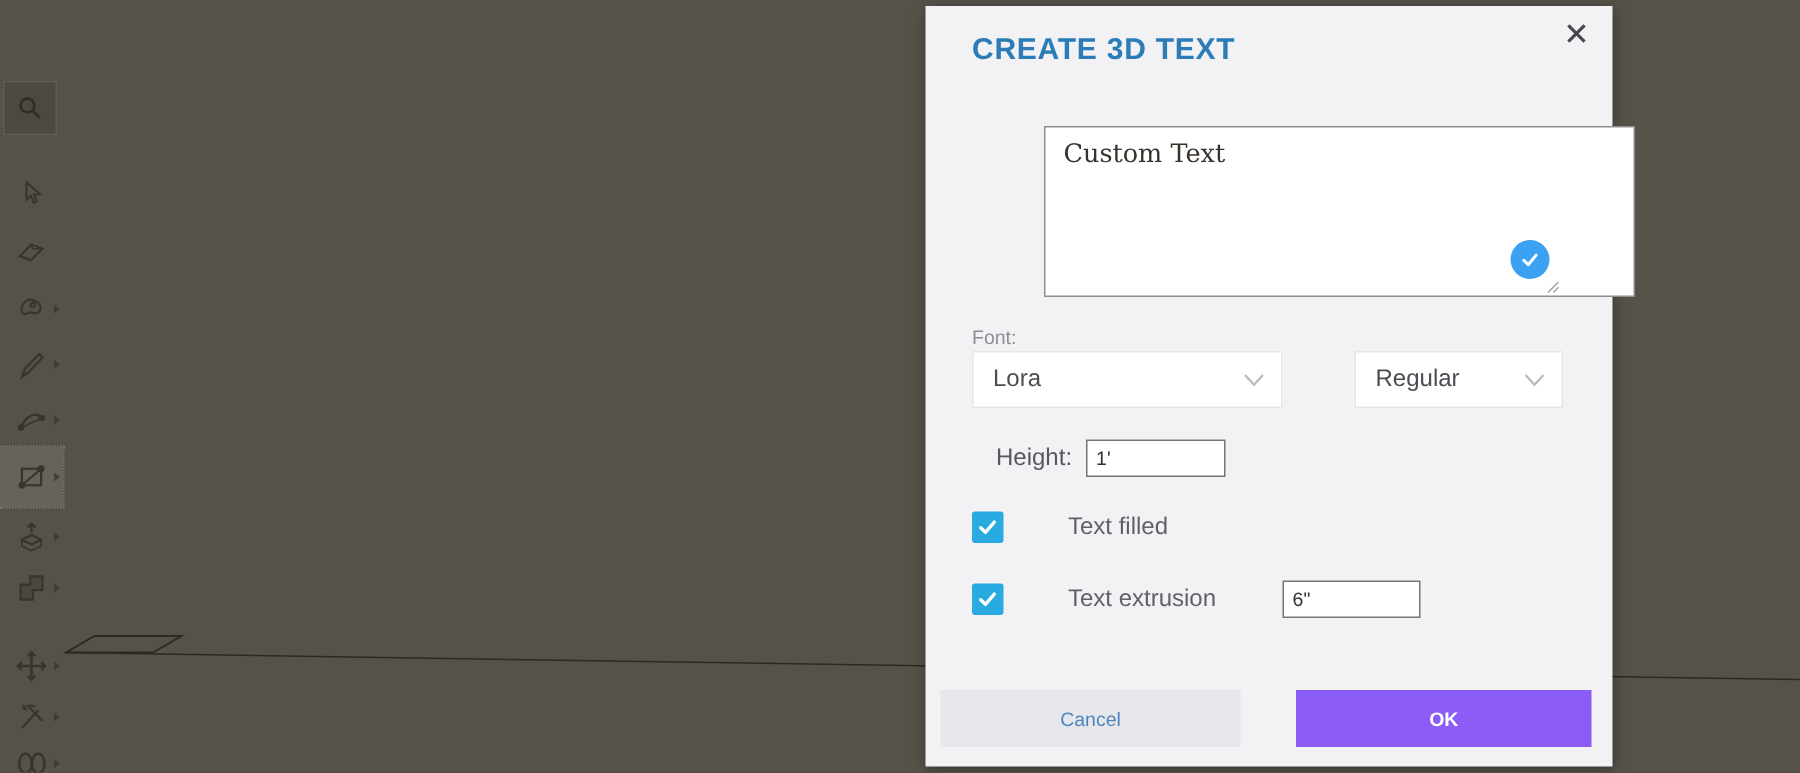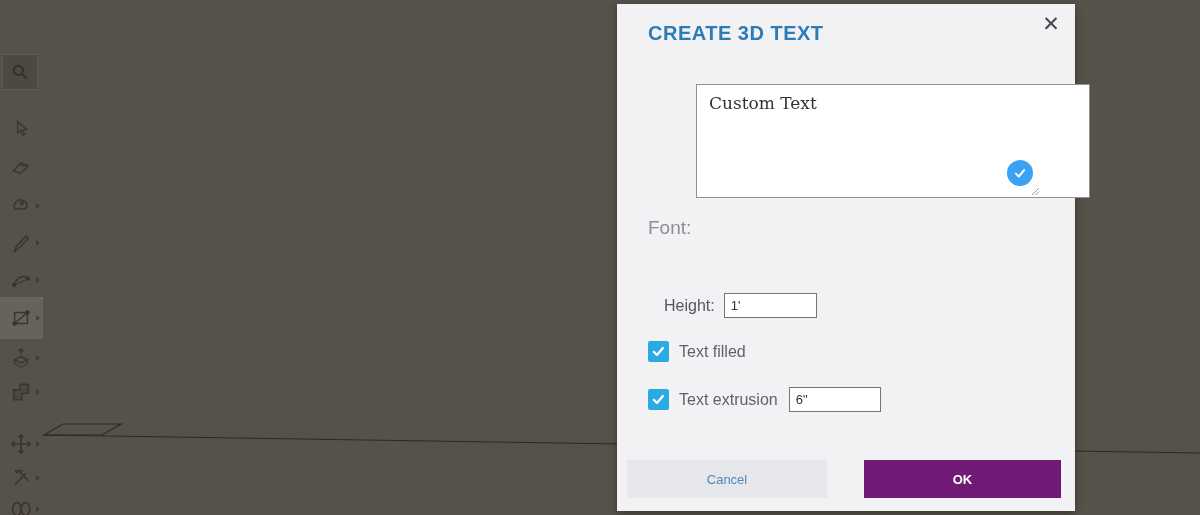--- a/index.html
+++ b/index.html
@@ -59,63 +59,63 @@
     font-family:"DejaVu Serif","Liberation Serif",serif;
     font-size:17px; color:#38322c; outline:none;margin-left:48px;
   }
   .confirm-badge {
     position:absolute; right:9px; bottom:12px; width:26px; height:26px;
     border-radius:50%; background:#3ba1f3;
     display:flex; align-items:center; justify-content:center;
   }
   .resize-handle { position:absolute; right:2px; bottom:2px; }
 
-  .font-label { position:absolute; left:31px; top:213px; font-size:19px; color:#8b8e93;text-align:center; }
+  .font-label { position:absolute; left:31px; top:213px; font-size:13px; color:#8b8e93;text-align:center; }
   .select-row { position:absolute; left:31px; top:230px; width:394px; display:flex; justify-content:space-between; }
   .select {
     position:relative; height:38px; background:#ffffff;
     border:1px solid #e6e5e9;
     display:flex; align-items:center; padding-left:13px;
     font-size:16px; color:#4a4d52; cursor:pointer;
   }
   .select.font-family-select { width:207px; }
   .select.font-style-select { width:139px; }
   .select .dd-chev { position:absolute; right:11px; top:14px; }
 
   .height-row { position:absolute; left:31px; top:289px; display:flex; align-items:center;margin-left:16px; }
   .field-label { font-size:16px; color:#55585e; }
   .small-input {
     height:25px; border:1px solid #757575; background:#fff;
     font-size:13px; color:#38322c; padding:0 6px; outline:none;
     font-family:"Liberation Sans",sans-serif;
   }
   .height-input { width:93px; margin-left:9px; }
 
-  .check-row { position:absolute; left:31px; display:flex; align-items:center; }
+  .check-row { position:absolute; left:31px; display:flex; align-items:center;gap:33px; }
   .check-row.filled { top:337px; }
   .check-row.extrusion { top:383px; }
   .checkbox {
     width:21px; height:21px; background:#29abe2; border-radius:2px;
     display:flex; align-items:center; justify-content:center; cursor:pointer;
     flex:0 0 auto;
   }
   .check-label { margin-left:10px; font-size:16px; color:#5f6368; }
   .extrusion-input { width:92px; margin-left:11px; }
 
   .footer {
     position:absolute; left:0; bottom:13px; width:100%;
     padding:0 14px 0 10px;
     display:flex; justify-content:space-between;
   }
   .btn {
     height:38px; border:none; font-size:13px; cursor:pointer;
     font-family:"Liberation Sans",sans-serif;
   }
   .btn-cancel { width:200px; background:#e6e7ea; color:#4f86be; }
-  .btn-ok { width:197px; background:#701a75; color:#ffffff; font-weight:600; }
+  .btn-ok { width:197px; background:#8b5cf6; color:#ffffff; font-weight:600; }
 </style>
 </head>
 <body>
 
 <svg id="scene-svg" width="1200" height="515" viewBox="0 0 1200 515">
   <polygon points="44,435 63,424 121,424 102,435" fill="none" stroke="#2e2922" stroke-width="1.2"></polygon>
   <line x1="44" y1="435" x2="1200" y2="453" stroke="#2e2922" stroke-width="1"></line>
 </svg>
 
 <div class="toolbar">
@@ -230,20 +230,34 @@
       </svg>
     </div>
     <svg class="resize-handle" width="10" height="10" viewBox="0 0 10 10" stroke="#9aa0a6" stroke-width="1">
       <line x1="2" y1="9" x2="9" y2="2"></line>
         <line x1="5.5" y1="9" x2="9" y2="5.5"></line>
     </svg>
   </div>
 
   <div class="font-label">Font:</div>
 
+  <div class="select-row">
+    <div class="select font-family-select">
+      <span>Lora</span>
+      <svg class="dd-chev" width="14" height="9" viewBox="0 0 14 9" fill="none" stroke="#b9bcc0" stroke-width="1.6">
+        <polyline points="1,1 7,7.5 13,1"></polyline>
+      </svg>
+    </div>
+    <div class="select font-style-select">
+      <span>Regular</span>
+      <svg class="dd-chev" width="14" height="9" viewBox="0 0 14 9" fill="none" stroke="#b9bcc0" stroke-width="1.6">
+        <polyline points="1,1 7,7.5 13,1"></polyline>
+      </svg>
+    </div>
+  </div>
 
   <div class="height-row">
     <span class="field-label">Height:</span>
     <input class="small-input height-input" value="1'" style="">
   </div>
 
   <div class="check-row filled">
     <div class="checkbox">
       <svg width="15" height="15" viewBox="0 0 24 24" fill="none" stroke="#ffffff" stroke-width="3.6" stroke-linecap="round" stroke-linejoin="round">
         <polyline points="4.5,12.5 9.5,17.5 19,6.5"></polyline>

